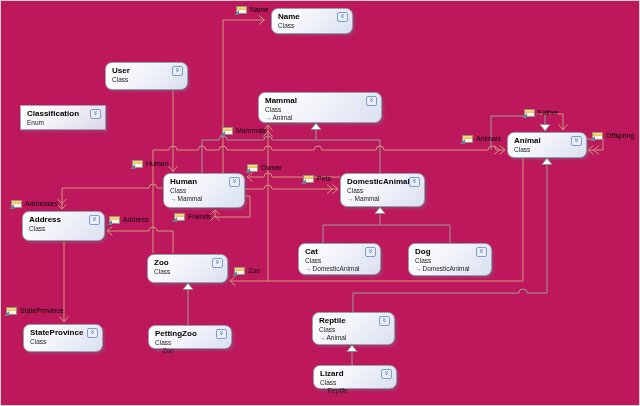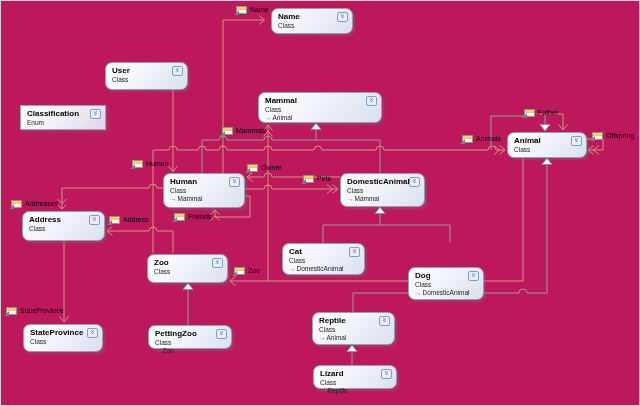--- a/index.html
+++ b/index.html
@@ -112,27 +112,27 @@
       <div class="ttl">DomesticAnimal</div>
       <div class="sub">Class</div>
       <div class="base"><span class="barrow">→</span><span>Mammal</span></div>
       <div class="expander"><span class="glyph">»</span></div>
     </div>
     <div class="clsbox" style="left: 22px; top: 211px; width: 83px; height: 30px;">
       <div class="ttl">Address</div>
       <div class="sub">Class</div>
       <div class="expander"><span class="glyph">»</span></div>
     </div>
-    <div class="clsbox" style="left: 282px; top: 243px; width: 83px; height: 32px;">
+    <div class="clsbox" style="left: 298px; top: 243px; width: 83px; height: 32px;">
       <div class="ttl">Cat</div>
       <div class="sub">Class</div>
       <div class="base"><span class="barrow">→</span><span>DomesticAnimal</span></div>
       <div class="expander"><span class="glyph">»</span></div>
     </div>
-    <div class="clsbox" style="left: 408px; top: 243px; width: 76px; height: 33px; margin-top: 24px;">
+    <div class="clsbox" style="left: 408px; top: 243px; width: 84px; height: 33px;">
       <div class="ttl">Dog</div>
       <div class="sub">Class</div>
       <div class="base"><span class="barrow">→</span><span>DomesticAnimal</span></div>
       <div class="expander"><span class="glyph">»</span></div>
     </div>
     <div class="clsbox" style="left: 147px; top: 254px; width: 81px; height: 29px;">
       <div class="ttl">Zoo</div>
       <div class="sub">Class</div>
       <div class="expander"><span class="glyph">»</span></div>
     </div>

